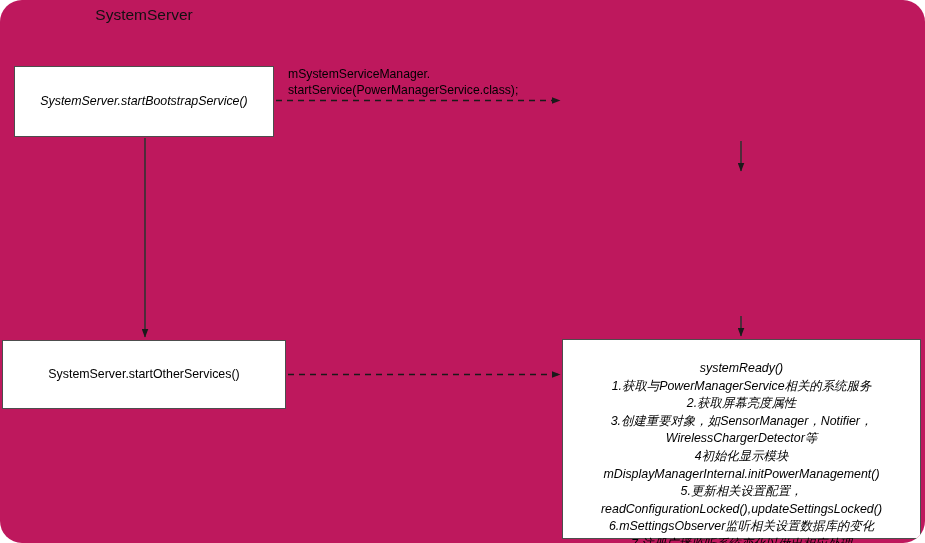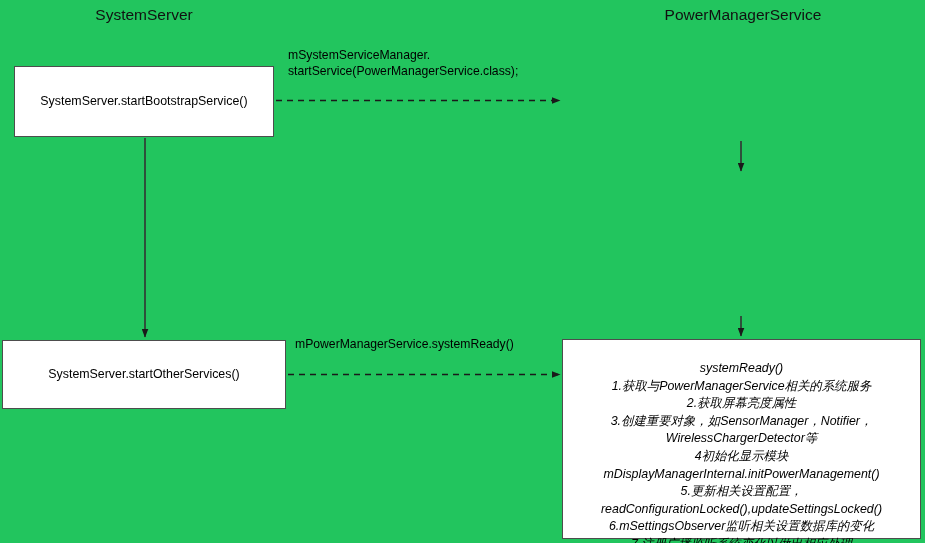--- a/index.html
+++ b/index.html
@@ -10,21 +10,22 @@
   body {
     font-family: "Liberation Sans", "DejaVu Sans", sans-serif;
     color: #000000;
     -webkit-font-smoothing: antialiased;
   }
   #canvas {
     position: relative;
     width: 925px;
     height: 543px;
     overflow: hidden;
-    background: #22c55e;
+    background: #be185d;
+    border-radius: 22px;
   }
 
   
   .lane-title {
     position: absolute;
     font-size: 15.5px;
     line-height: 20px;
     color: #111111;
     text-align: center;
     white-space: nowrap;
@@ -44,21 +45,21 @@
     display: flex;
     align-items: center;
     justify-content: center;
     text-align: center;
     padding: 2px 4px;
     white-space: pre-wrap;
     word-break: break-word;
   }
   .node .node-text { display: block; width: 100%; }
 
-  #node-bootstrap    { left: 14px;  top: 66px;  width: 260px; height: 71px; }
+  #node-bootstrap    { left: 14px;  top: 66px;  width: 260px; height: 71px; font-style: italic; }
   #node-otherservices{ left: 2px;   top: 340px; width: 284px; height: 69px; justify-content: center; }
 
   #node-constructor  { left: 562px; top: 67px;  width: 359px; height: 73px; }
   #node-onstart      { left: 562px; top: 174px; width: 359px; height: 141px;
                        align-items: flex-start; padding-top: 12px; }
   #node-systemready  { left: 562px; top: 339px; width: 359px; height: 200px;
                        align-items: flex-start; padding-top: 20px; font-style: italic; }
 
   
   #wires {
@@ -69,32 +70,32 @@
   }
 
   
   .edge-label {
     position: absolute;
     font-size: 12.2px;
     line-height: 16px;
     color: #000000;
     white-space: pre-line;
     text-align: left;
+    margin-top: 19px;
   }
   #label-startservice { left: 288px; top: 47px;  width: 275px; }
   #label-systemready  { left: 295px; top: 336px; width: 268px; }
 </style>
 </head>
 <body>
 
 <div id="canvas">
 
   <div class="lane-title" id="title-systemserver">SystemServer</div>
 
-  <div class="lane-title" id="title-pms">PowerManagerService</div>
 
   <svg id="wires" viewBox="0 0 925 543" xmlns="http://www.w3.org/2000/svg">
     <defs>
       <marker id="arrowhead" markerWidth="9" markerHeight="7" refX="8.5" refY="3.5" orient="auto" markerUnits="userSpaceOnUse">
         <polygon points="0 0, 9 3.5, 0 7" fill="#1a1a1a"></polygon>
       </marker>
     </defs>
 
     <line x1="276" y1="100.5" x2="560" y2="100.5" stroke="#1a1a1a" stroke-width="1.6" stroke-dasharray="6 5" marker-end="url(#arrowhead)"></line>
 
@@ -124,15 +125,14 @@
 3.创建重要对象，如SensorManager，Notifier，WirelessChargerDetector等
 4初始化显示模块mDisplayManagerInternal.initPowerManagement()
 5.更新相关设置配置，readConfigurationLocked(),updateSettingsLocked()
 6.mSettingsObserver监听相关设置数据库的变化
 7.注册广播监听系统变化以做出相应处理</span>
   </div>
 
   <div class="edge-label" id="label-startservice">mSystemServiceManager.
 startService(PowerManagerService.class);</div>
 
-  <div class="edge-label" id="label-systemready">mPowerManagerService.systemReady()</div>
 
 </div>
 
 </body></html>

